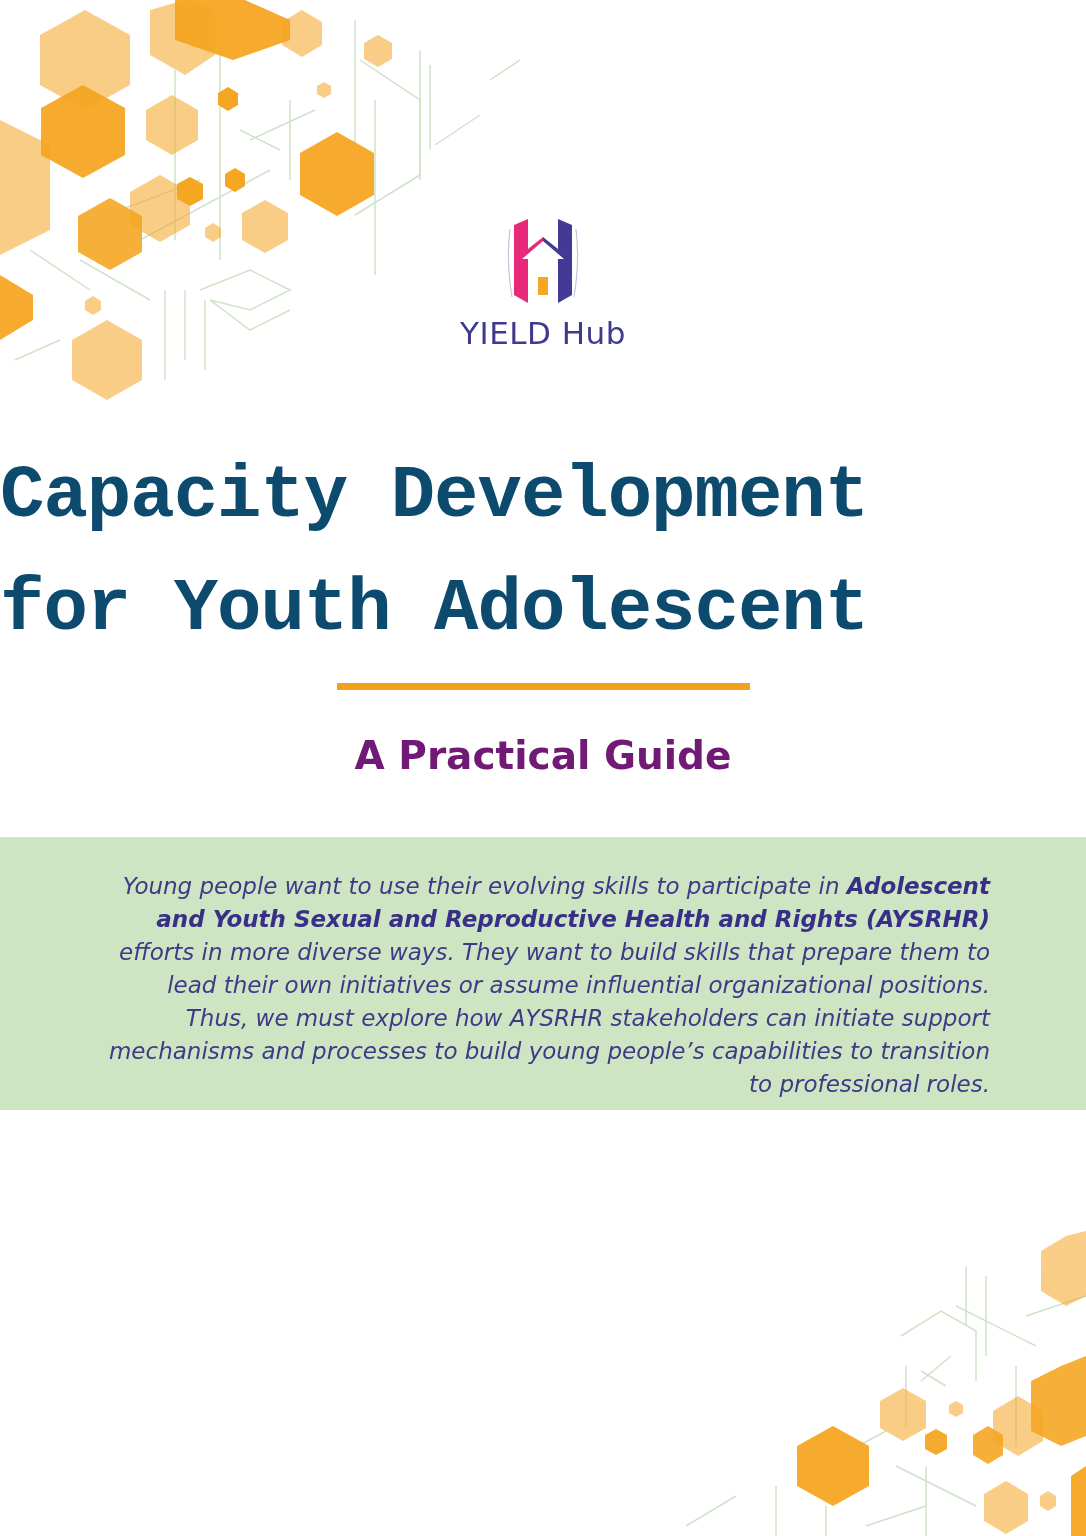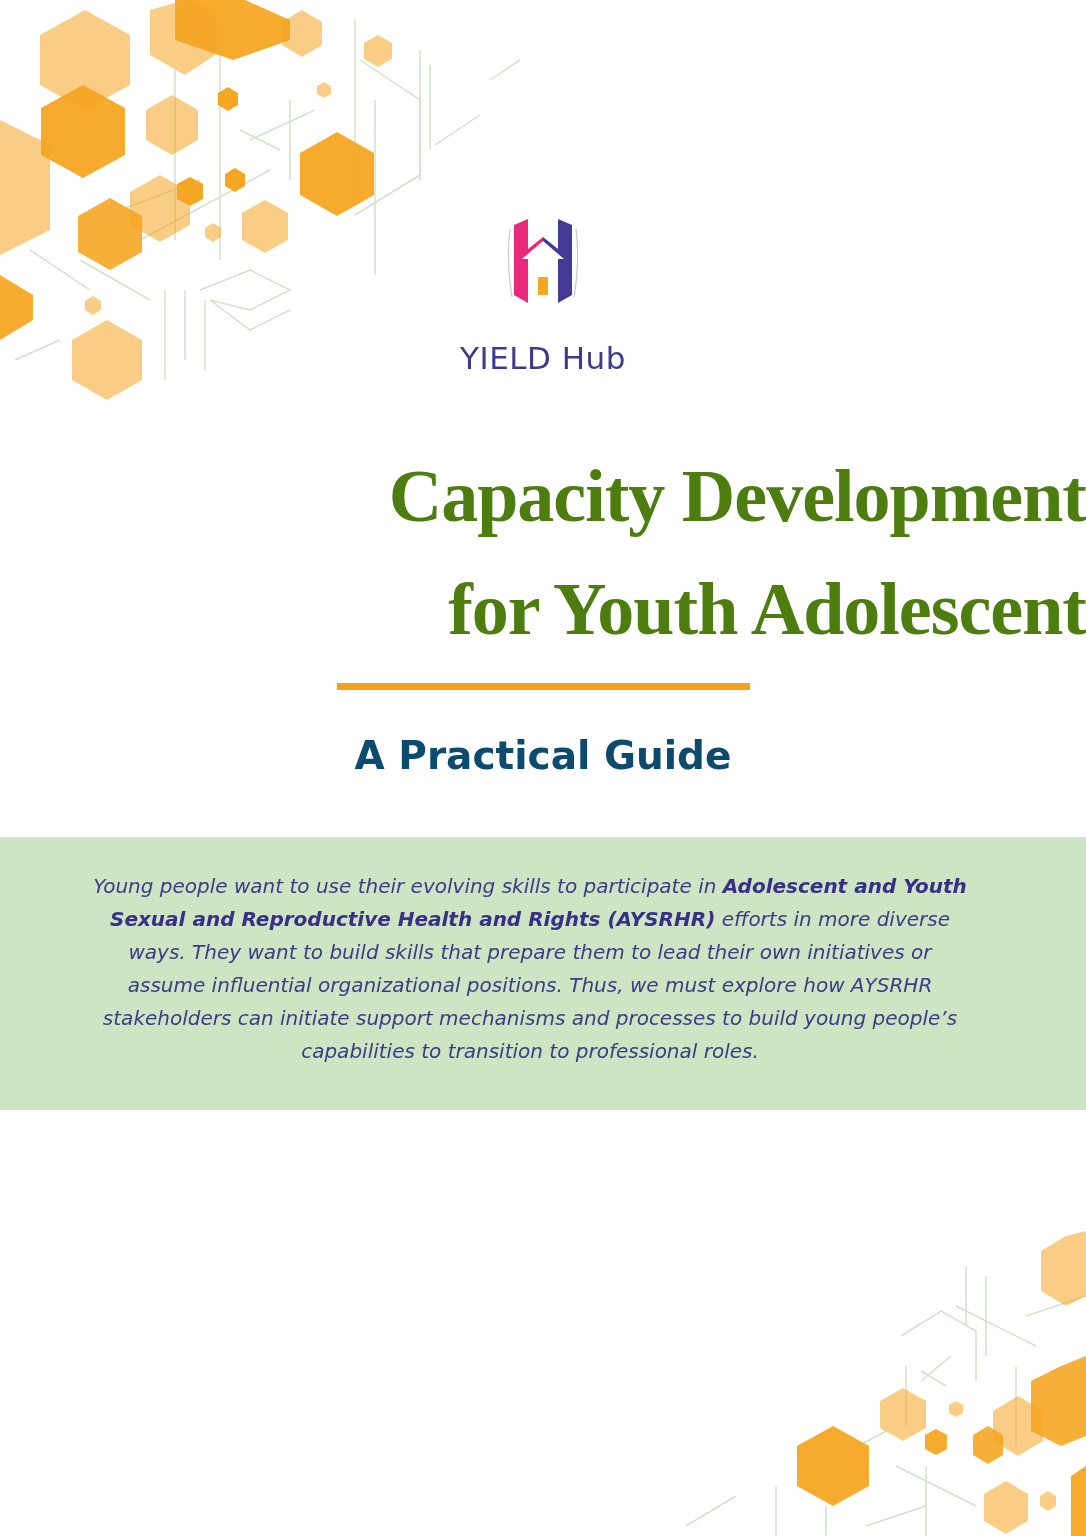--- a/index.html
+++ b/index.html
@@ -7,52 +7,52 @@
       width: 1086px; height: 1536px; position: relative; overflow: hidden;
       background: #ffffff;
       font-family: "Liberation Sans", "DejaVu Sans", sans-serif;
     }
     .deco { position: absolute; pointer-events: none; }
     .deco-tl { left: 0; top: 0; width: 520px; height: 420px; }
     .deco-br { right: 0; bottom: 0; width: 420px; height: 320px; }
 
     .logo {
       position: absolute; left: 0; width: 1086px; top: 215px;
-      display: flex; flex-direction: column; align-items: center; gap: 25px;
+      display: flex; flex-direction: column; align-items: center;
     }
     .logo-mark { width: 86px; height: 92px; }
     .logo-text {
       margin-top: 8px; font-size: 31px; color: #3f3a8c; letter-spacing: 0.5px;
       font-family: "DejaVu Sans", sans-serif;
     }
 
     .title {
       position: absolute; left: 0; width: 1086px; top: 440px;
-      text-align: right; color: #4d7c0f; font-weight: bold;
+      text-align: left; color: #0c4a6e; font-weight: bold;
       font-size: 74px; line-height: 113px; margin: 0;
-      font-family: Liberation Serif, serif; letter-spacing: -1px;
+      font-family: Liberation Mono, monospace; letter-spacing: -1px;
     }
     .divider {
       position: absolute; left: 337px; top: 683px; width: 413px; height: 7px;
       background: #f5a01a;
     }
     .subtitle {
       position: absolute; left: 0; width: 1086px; top: 733px;
-      text-align: center; color: #0c4a6e; font-weight: bold; font-size: 39px;
+      text-align: center; color: #701a75; font-weight: bold; font-size: 39px;
       margin: 0; font-family: "DejaVu Sans", sans-serif;
     }
 
     .band {
       position: absolute; left: 0; top: 837px; width: 1086px; height: 273px;
       background: #cde5c3;
     }
     .band-text {
-      position: absolute; left: 87px; width: 886px; top: 870px; margin: 0;
-      text-align: center; color: #3f3a87; font-style: italic;
-      font-size: 20px; line-height: 33px;
+      position: absolute; left: 104px; width: 886px; top: 870px; margin: 0;
+      text-align: right; color: #3f3a87; font-style: italic;
+      font-size: 23px; line-height: 33px;
       font-family: "DejaVu Sans", sans-serif;
     }
     .band-text b { font-weight: bold; color: #3a2f88; }
   </style>
 </head>
 <body>
 
 <svg class="deco deco-tl" viewBox="0 0 520 420">
   <g stroke="#cfe3c8" stroke-width="1.5" fill="none">
     <path d="M175 70 L175 240 M220 20 L220 260 M290 100 L290 180 M355 20 L355 200 M375 100 L375 275 M420 50 L420 180 M430 65 L430 150 M165 290 L165 380 M185 290 L185 360 M205 300 L205 370"></path>

